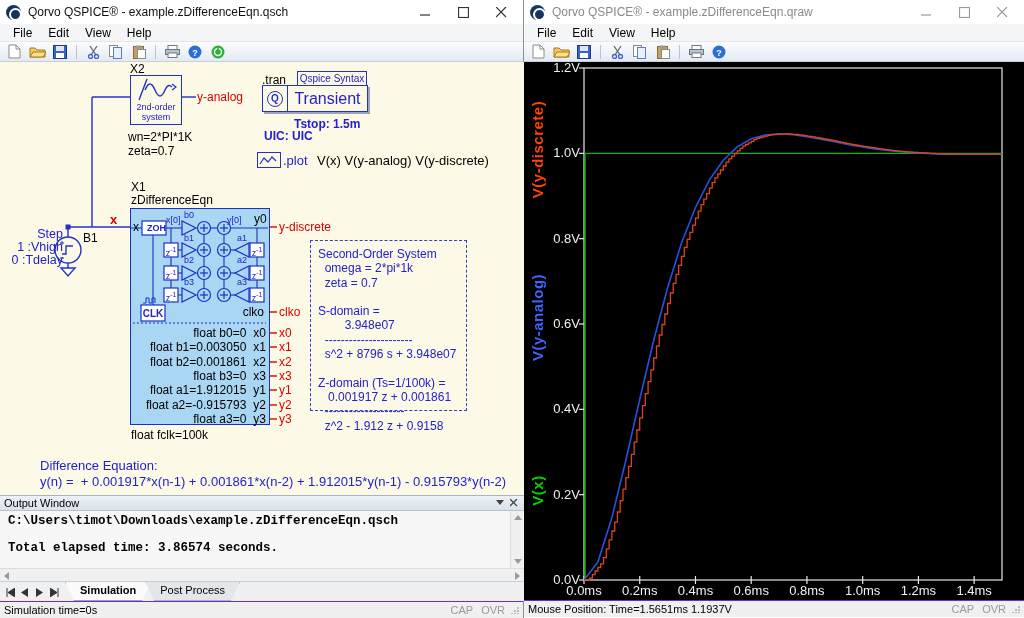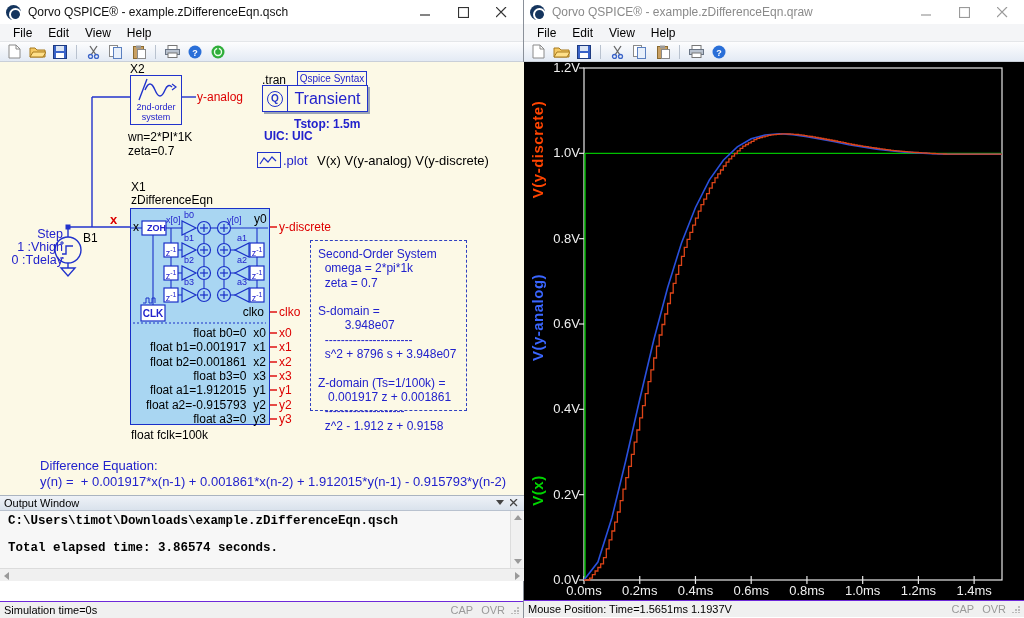--- a/index.html
+++ b/index.html
@@ -314,21 +314,21 @@
         <div class="x1lbl" style="left:104px; top:68px; width:14px;">a3</div>
         <div class="x1lbl" style="left:33px; top:37px; width:14px;"><span>z</span><sup style="font-size:7px;">-1</sup></div>
         <div class="x1lbl" style="left:33px; top:60px; width:14px;"><span>z</span><sup style="font-size:7px;">-1</sup></div>
         <div class="x1lbl" style="left:33px; top:82px; width:14px;"><span>z</span><sup style="font-size:7px;">-1</sup></div>
         <div class="x1lbl" style="left:119px; top:37px; width:14px;"><span>z</span><sup style="font-size:7px;">-1</sup></div>
         <div class="x1lbl" style="left:119px; top:60px; width:14px;"><span>z</span><sup style="font-size:7px;">-1</sup></div>
         <div class="x1lbl" style="left:119px; top:82px; width:14px;"><span>z</span><sup style="font-size:7px;">-1</sup></div>
         <div class="x1lbl" style="left:10px; top:99px; width:24px; font-size:10px; font-weight:bold;">CLK</div>
         <span class="sch" style="right:5px; top:96px; left:auto;">clko</span>
         <div class="prow" style="top:117px;"><span>float b0=0</span><span>x0</span></div>
-        <div class="prow" style="top:131px;"><span>float b1=0.001917</span><span>x1</span></div>
+        <div class="prow" style="top:131px;"><span>float b1=0.003050</span><span>x1</span></div>
         <div class="prow" style="top:146px;"><span>float b2=0.001861</span><span>x2</span></div>
         <div class="prow" style="top:160px;"><span>float b3=0</span><span>x3</span></div>
         <div class="prow" style="top:174px;"><span>float a1=1.912015</span><span>y1</span></div>
         <div class="prow" style="top:189px;"><span>float a2=-0.915793</span><span>y2</span></div>
         <div class="prow" style="top:203px;"><span>float a3=0</span><span>y3</span></div>
       </div>
       <span class="sch red" style="left:279px; top:158px;">y-discrete</span>
       <span class="sch red" style="left:279px; top:243px;">clko</span>
       <span class="sch red" style="left:279px; top:264px;">x0</span>
       <span class="sch red" style="left:279px; top:278px;">x1</span>
@@ -397,20 +397,46 @@
             <path d="M5,0 L5,8 L0,4 Z" fill="#9a9a9a"></path>
           </svg>
         </span>
       <span class="sarrow" style="right:0; left:auto; position:absolute;">
           <svg width="5" height="8">
             <path d="M0,0 L0,8 L5,4 Z" fill="#9a9a9a"></path>
           </svg>
         </span>
     </div>
 
+    <div class="tabbar">
+      <span class="tabnav">
+        <span class="tnbtn">
+            <svg width="10" height="9">
+              <path d="M2,0 V9 M10,0 L3,4.5 L10,9 Z" fill="#333" stroke="#333" stroke-width="1"></path>
+            </svg>
+          </span>
+        <span class="tnbtn">
+            <svg width="7" height="9">
+              <path d="M7,0 L0,4.5 L7,9 Z" fill="#333"></path>
+            </svg>
+          </span>
+        <span class="tnbtn">
+            <svg width="7" height="9">
+              <path d="M0,0 L7,4.5 L0,9 Z" fill="#333"></path>
+            </svg>
+          </span>
+        <span class="tnbtn">
+            <svg width="10" height="9">
+              <path d="M8,0 V9 M0,0 L7,4.5 L0,9 Z" fill="#333" stroke="#333" stroke-width="1"></path>
+            </svg>
+          </span>
+      </span>
+      <span class="tab active">Simulation</span>
+      <span class="tab idle">Post Process</span>
+    </div>
 
     <div class="statusbar">
       <span>Simulation time=0s</span>
       <span class="fill"></span>
       <span class="dim">CAP</span>
       <span style="width:8px;"></span>
       <span class="dim">OVR</span>
       <svg class="grip">
           <circle cx="7" cy="2" r="1" fill="#aaa"></circle>
           <circle cx="4" cy="5" r="1" fill="#aaa"></circle>

